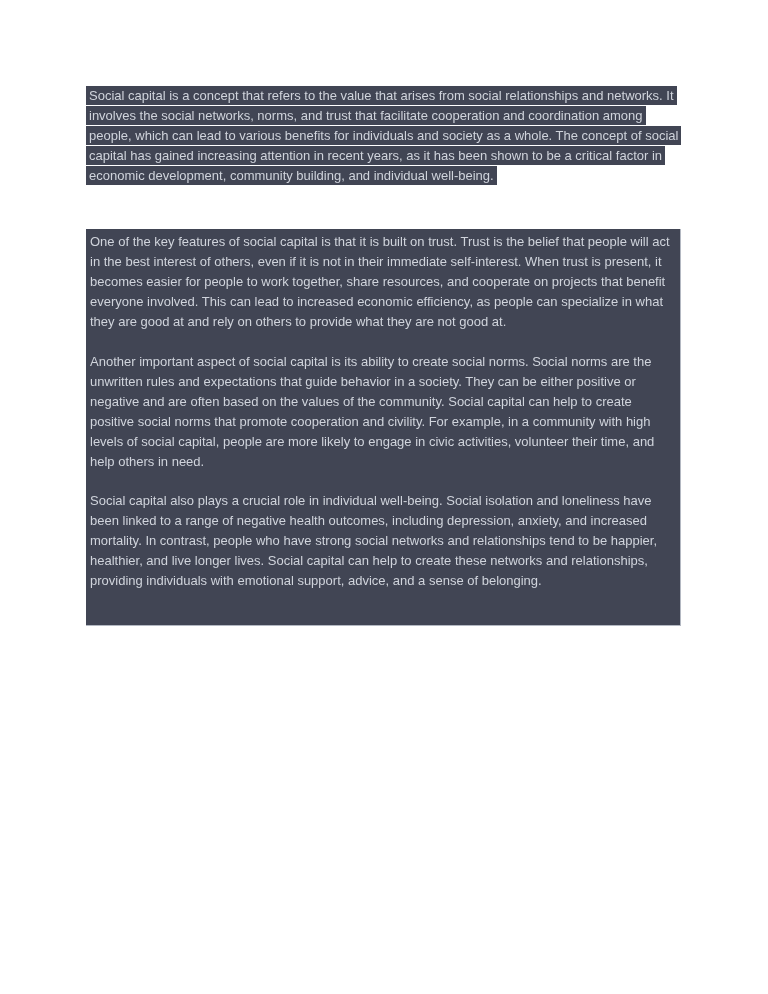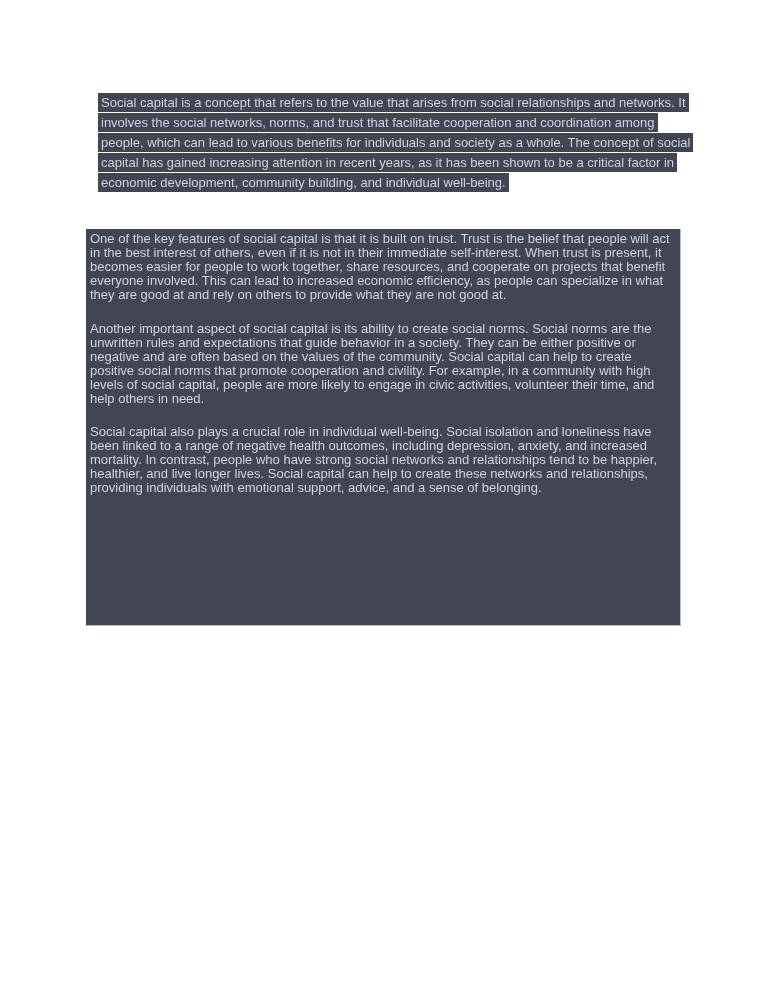--- a/index.html
+++ b/index.html
@@ -15,45 +15,44 @@
     overflow: hidden;
   }
   .doc {
     position: absolute;
     inset: 0;
   }
   
   .sel-para {
     position: absolute;
     left: 86px;
-    top: 93px;
+    top: 86px;
     width: 597px;
     font-size: 13px;
     line-height: 20px;
     color: var(--txt, #d0d4dc);
-    margin-left: 12px;
   }
   .sel-para .hl {
     background: var(--sel, #414554);
     padding: 2px 3px;
     -webkit-box-decoration-break: clone;
     box-decoration-break: clone;
   }
   
   .sel-block {
     position: absolute;
     left: 86px;
     top: 229px;
     width: 595px;
     min-height: 397px;
     box-sizing: border-box;
     background: var(--sel, #414554);
     color: var(--txt, #d0d4dc);
     font-size: 13px;
-    line-height: 14px;
+    line-height: 20px;
     padding: 3px 4px 4px 4px;
     border-right: 1px solid var(--edge, #b3b8c2);
     border-bottom: 1px solid var(--edge, #b3b8c2);
   }
   .sel-block p {
     margin: 0 0 19.6px 0;
   }
   .sel-block p:last-child {
     margin-bottom: 4px;
   }

